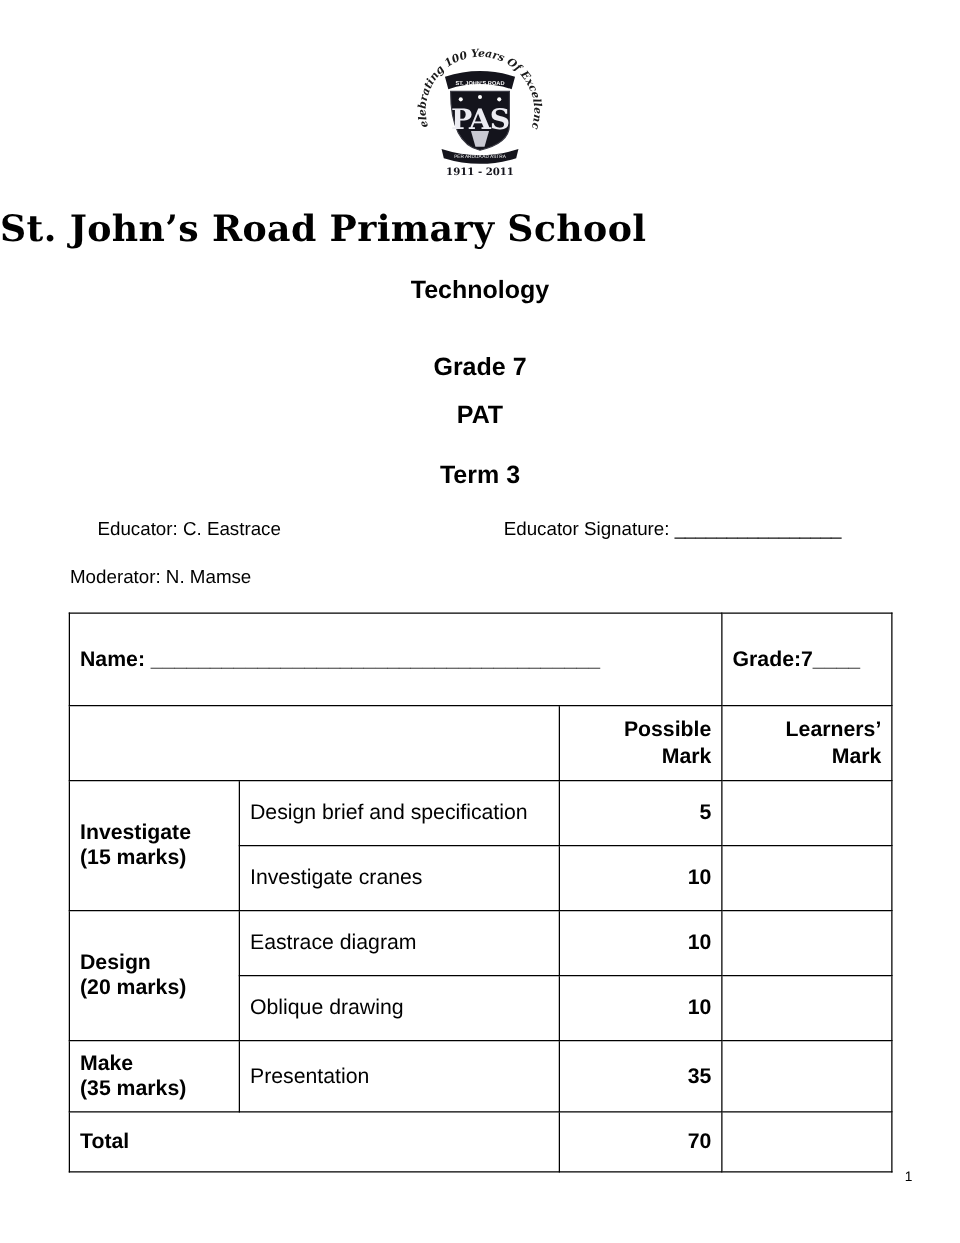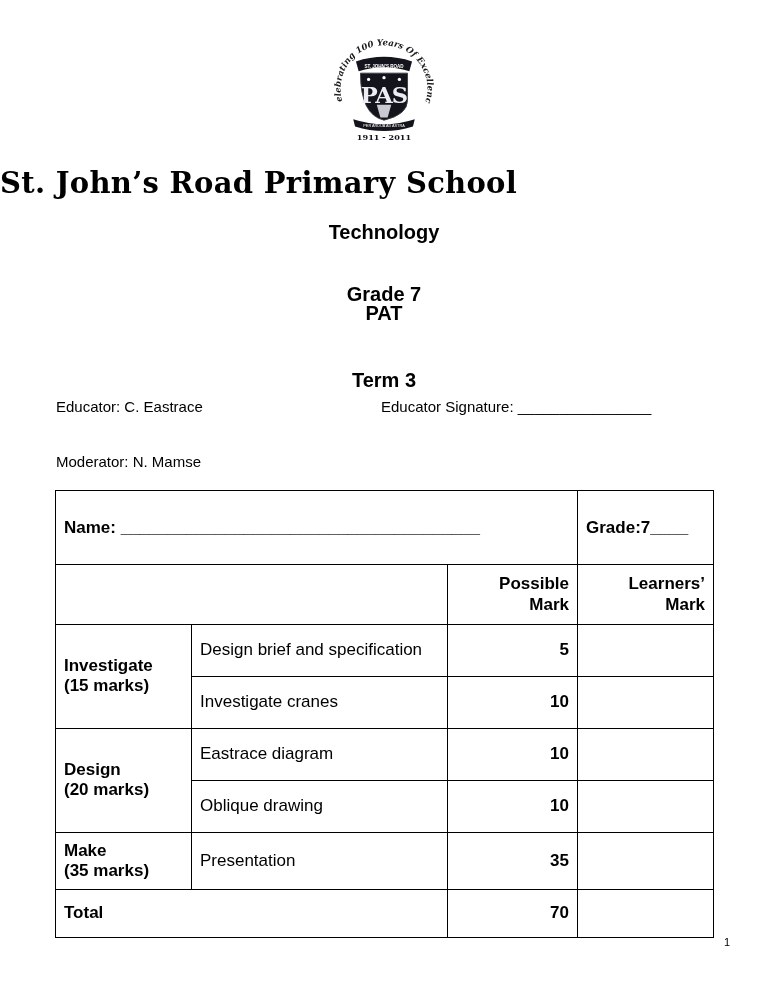--- a/index.html
+++ b/index.html
@@ -27,31 +27,31 @@
   }
   .subhead {
     position: absolute;
     left: 0; width: 100%;
     text-align: center;
     font-weight: bold;
     font-size: 20px;
   }
   .sub-technology { top: 221px; }
   .sub-grade      { top: 256px; margin-top: 27px; }
-  .sub-pat        { top: 302px; }
+  .sub-pat        { top: 321px; }
   .sub-term       { top: 369px; }
   .staff-row {
     position: absolute;
     left: 56px; width: 658px;
     display: flex;
     font-size: 15px;
   }
   .staff-row .left-col  { width: 325px; }
   .staff-row .right-col { flex: 1; }
-  .staff-row-1 { top: 398px; }
+  .staff-row-1 { top: 415px; margin-left: 22px; }
   .staff-row-2 { top: 453px; gap: 40px; }
   .marks-table {
     position: absolute;
     top: 490px; left: 55px;
     width: 658px;
     border-collapse: collapse;
     table-layout: fixed;
   }
   .marks-table td {
     border: 1.5px solid #000;

